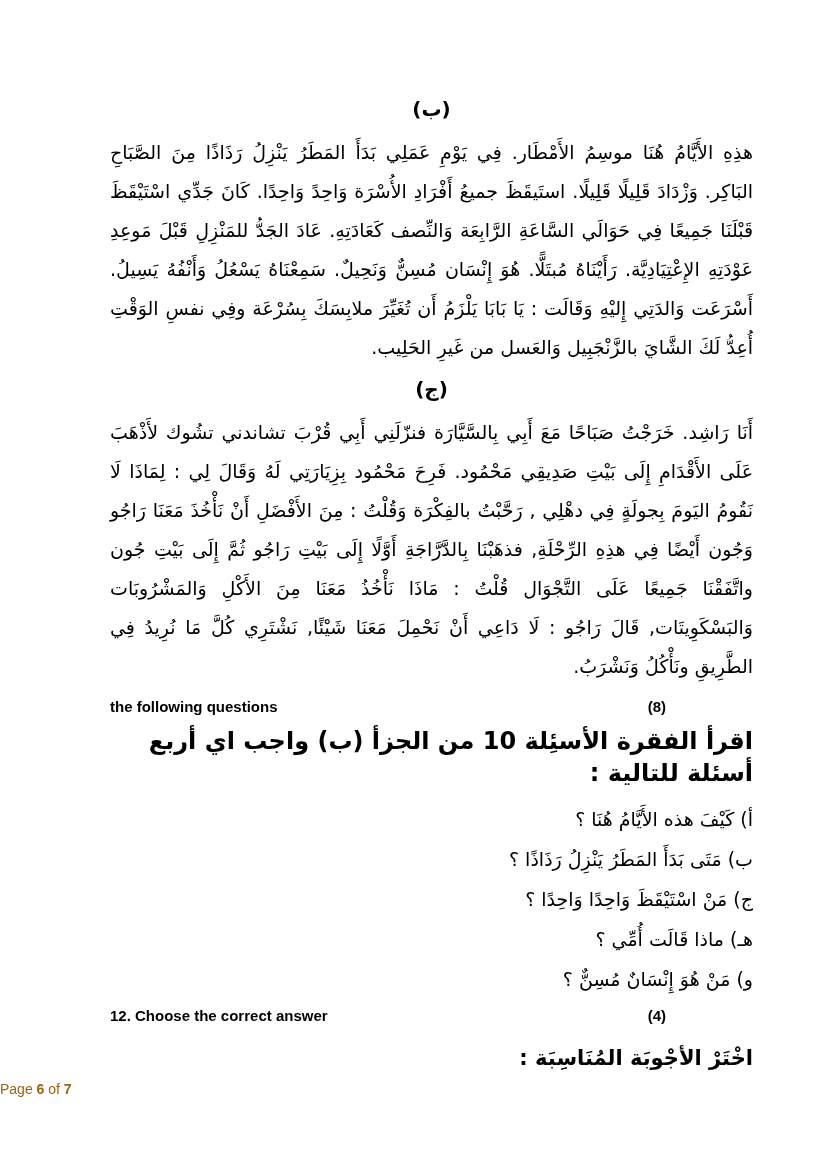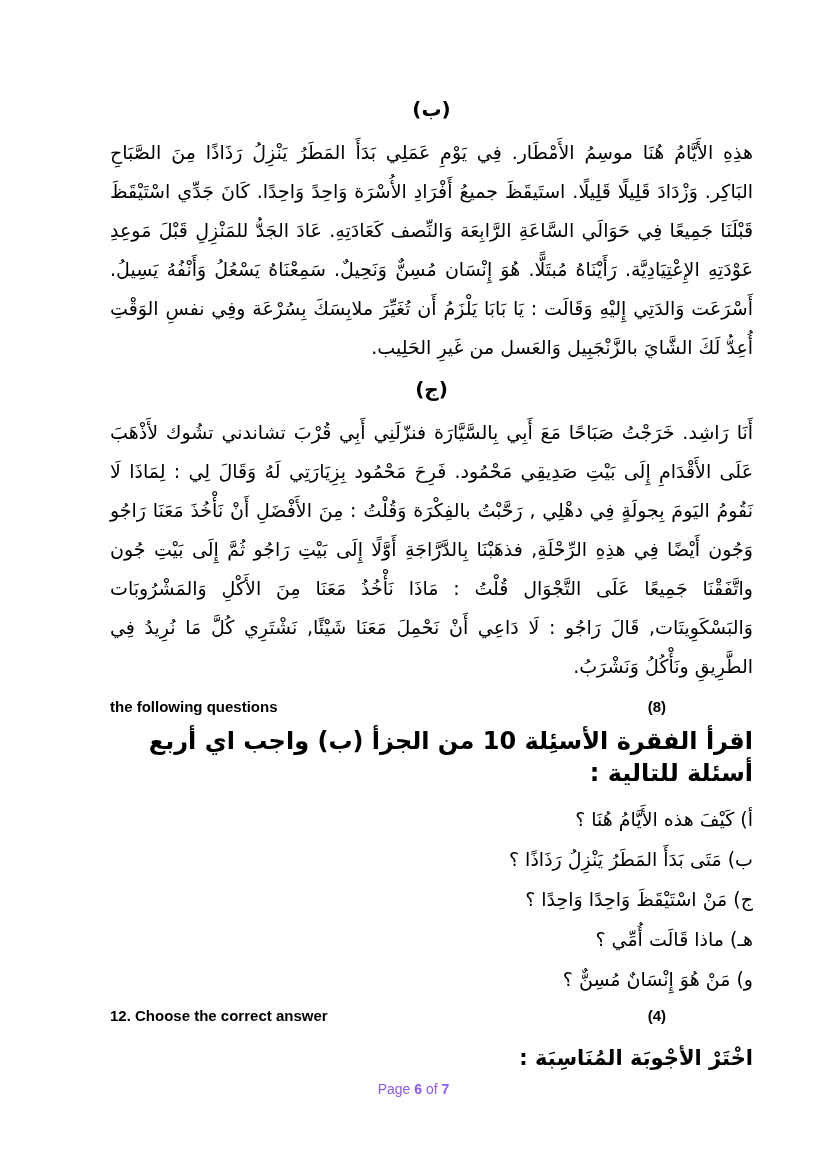--- a/index.html
+++ b/index.html
@@ -85,24 +85,23 @@
       display: flex;
       justify-content: space-between;
       align-items: flex-end;
       margin-top: 4px;
     }
     .footer {
       position: absolute;
       left: 0;
       bottom: 72px;
       width: 100%;
-      text-align: center;
       font-family: "Liberation Sans", sans-serif;
       font-size: 14px;
-      color: #8b5cf6;
+      color: #a16207;
     }
     .footer .b { font-weight: bold; }
   </style>
 </head>
 <body>
 
 <div class="page">
   <div class="content">
 
     <div class="section-label">(ب)</div>

